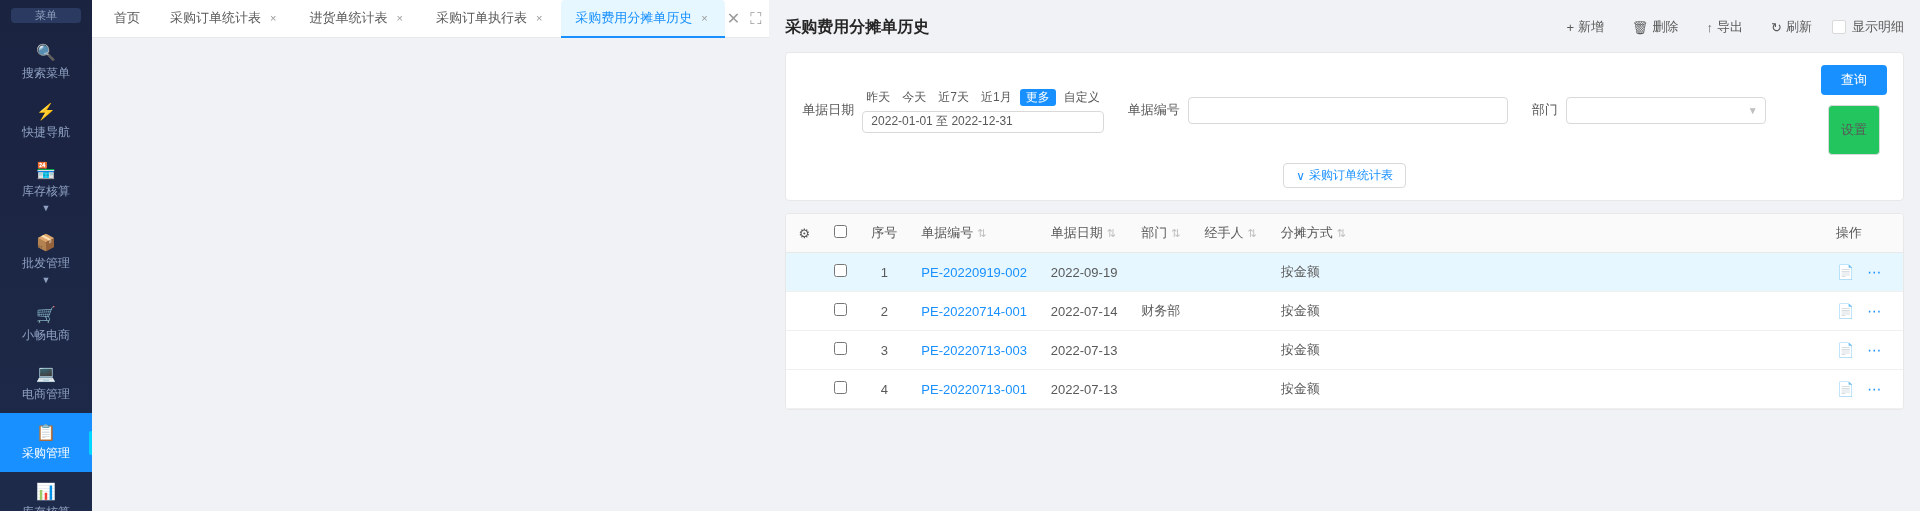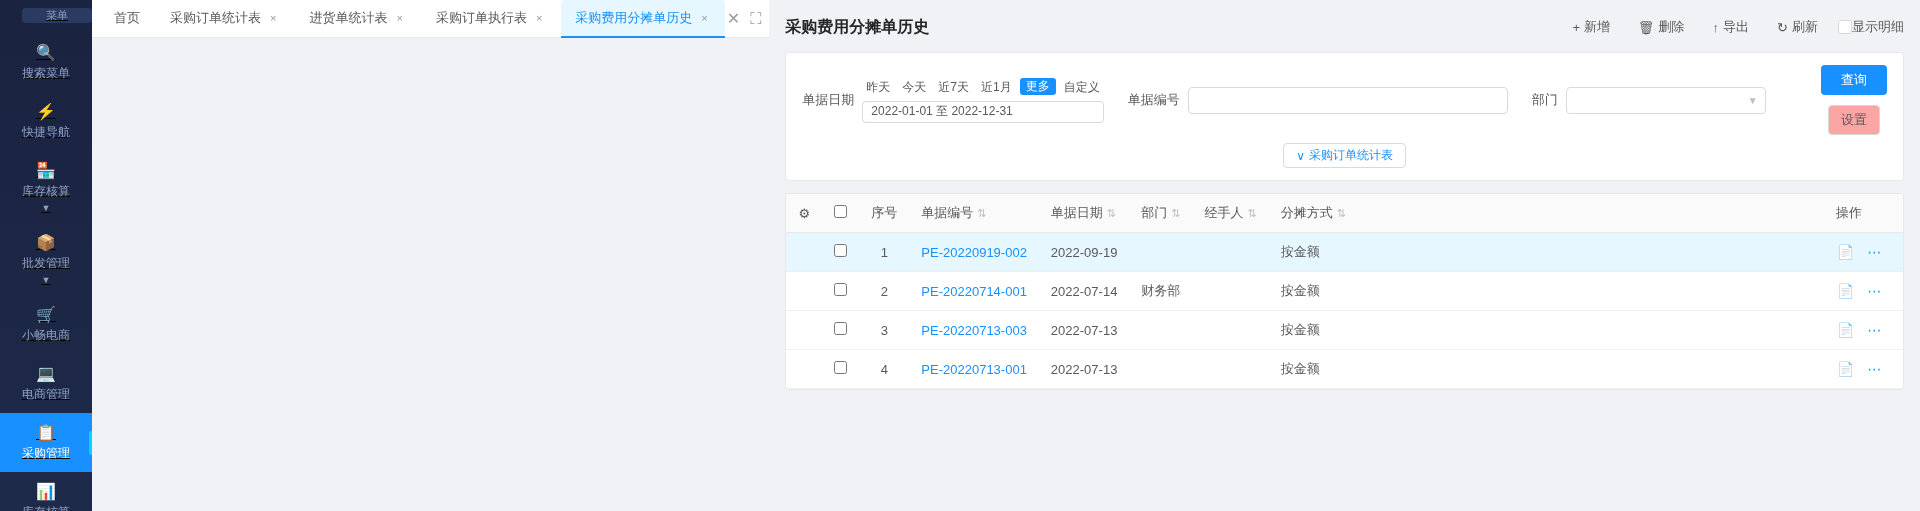--- a/index.html
+++ b/index.html
@@ -4,25 +4,24 @@
   <style>
     * { box-sizing: border-box; margin: 0; padding: 0; }
     body { font-family: 'Microsoft YaHei', Arial, sans-serif; font-size: 13px; background: #f0f2f5; display: flex; height: 511px; overflow: hidden; }
 
     
     .sidebar {
       width: 92px;
       background: linear-gradient(180deg, #1a2340 0%, #1e2a4a 100%);
       display: flex;
       flex-direction: column;
-      align-items: flex-end;
+      align-items: center;
       padding-top: 8px;
       flex-shrink: 0;
       height: 511px;
-      text-decoration: underline;
     }
     .sidebar-logo {
       width: 70px;
       height: 32px;
       background: #2a3a60;
       border-radius: 4px;
       margin-bottom: 10px;
       display: flex;
       align-items: center;
       justify-content: center;
@@ -146,20 +145,21 @@
       gap: 4px;
       color: #595959;
       font-size: 13px;
       cursor: pointer;
       padding: 4px 8px;
       border-radius: 4px;
     }
     .display-toggle {
       display: flex;
       align-items: center;
+      gap: 6px;
       color: #595959;
       font-size: 13px;
       cursor: pointer;
     }
     .checkbox-small {
       width: 14px;
       height: 14px;
       border: 1px solid #d9d9d9;
       border-radius: 2px;
       background: #fff;
@@ -248,25 +248,25 @@
     .query-btn {
       background: #1890ff;
       color: #fff;
       border: none;
       border-radius: 4px;
       padding: 6px 20px;
       font-size: 13px;
       cursor: pointer;
     }
     .settings-btn {
-      background: #fca5a5;
+      background: #22c55e;
       color: #595959;
       border: 1px solid #d9d9d9;
       border-radius: 4px;
-      padding: 5px 12px;
+      padding: 15px 12px;
       font-size: 13px;
       cursor: pointer;
       margin-top: 6px;
     }
     .expand-row {
       display: flex;
       justify-content: center;
       margin-top: 8px;
     }
     .expand-btn {
@@ -335,21 +335,21 @@
     .th-checkbox { width: 36px; text-align: center; }
     .col-no { width: 40px; text-align: left; }
     .row-no { text-align: center; color: #595959; }
     .sort-icon { color: #bfbfbf; font-size: 11px; cursor: pointer; }
     .th-with-sort {
       display: flex;
       align-items: center;
       gap: 4px;
     }
     .filter-date-col { display: flex; flex-direction: column; }
-    .filter-date-quick { display: flex; gap: 4px; align-items: flex-start; }
+    .filter-date-quick { display: flex; gap: 4px; align-items: center; }
   </style>
 </head>
 <body>
 
 <div class="sidebar">
   <div class="sidebar-logo">菜单</div>
 
   <div class="sidebar-item">
     <span class="sidebar-icon">🔍</span>
     <span>搜索菜单</span>

